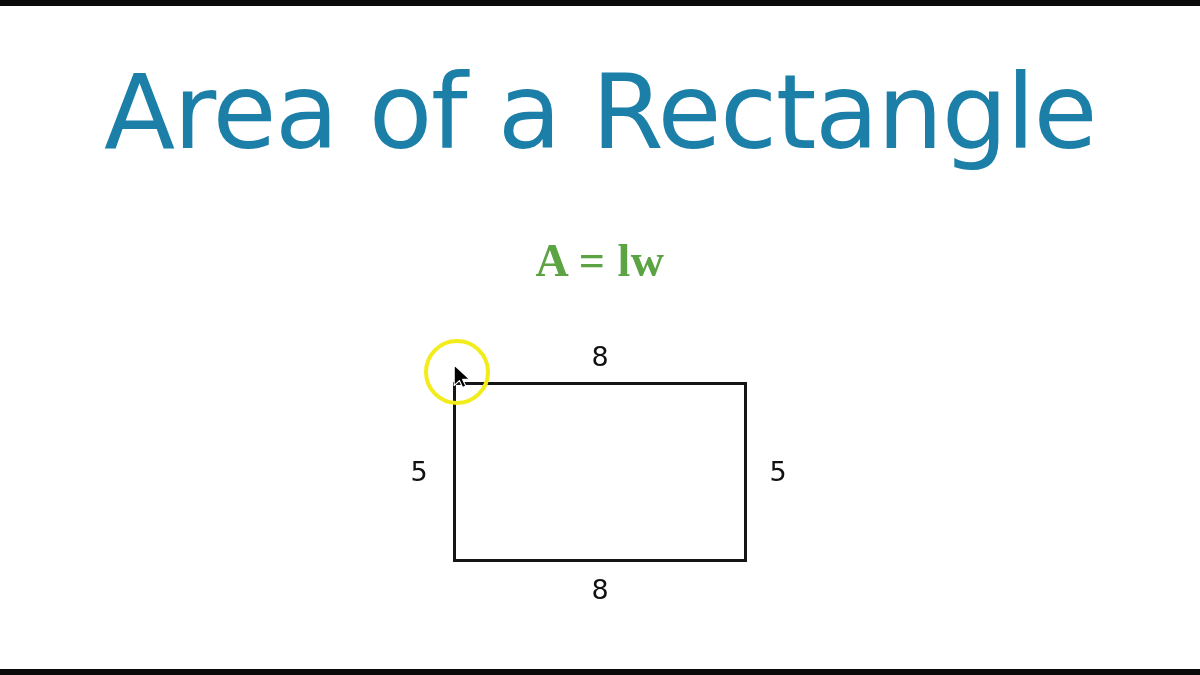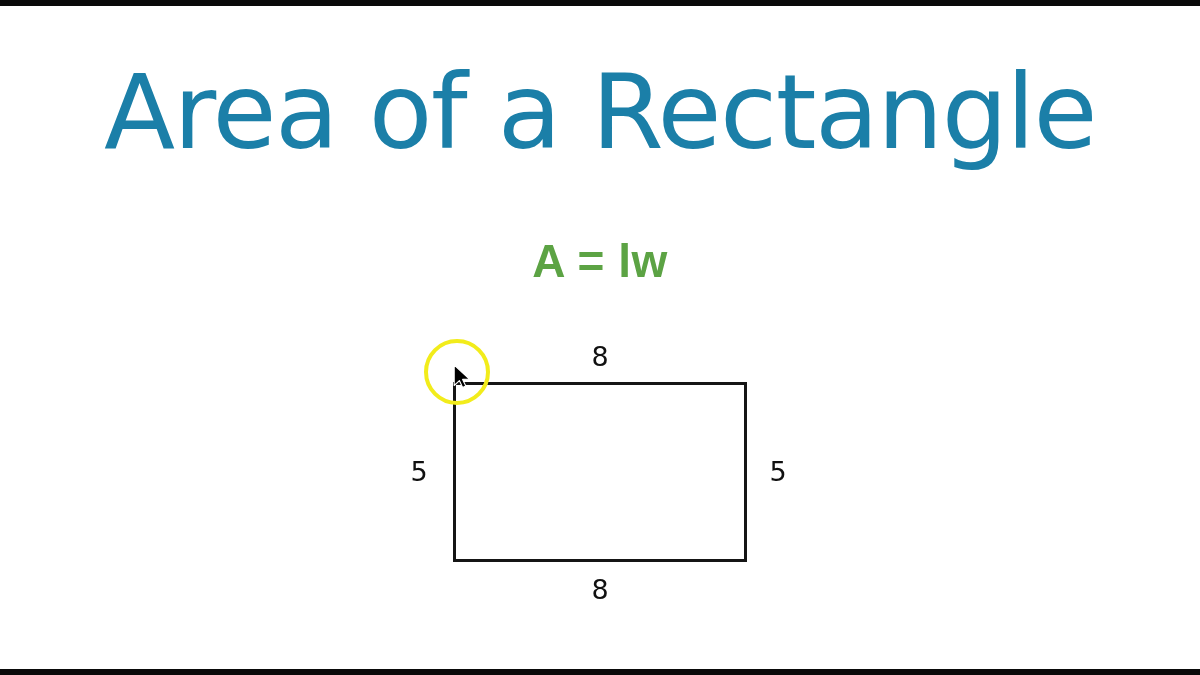--- a/index.html
+++ b/index.html
@@ -60,21 +60,21 @@
     white-space: nowrap;
   }
 
   
   #formula {
     position: absolute;
     left: 0;
     top: 228px;
     width: 1200px;
     text-align: center;
-    font-family: Liberation Sans, sans-serif;
+    font-family: Liberation Serif, serif;
     font-size: 46px;
     font-weight: 700;
     letter-spacing: 0.5px;
     color: #5ca344;
     white-space: nowrap;
   }
 
   
   #figure {
     position: absolute;

